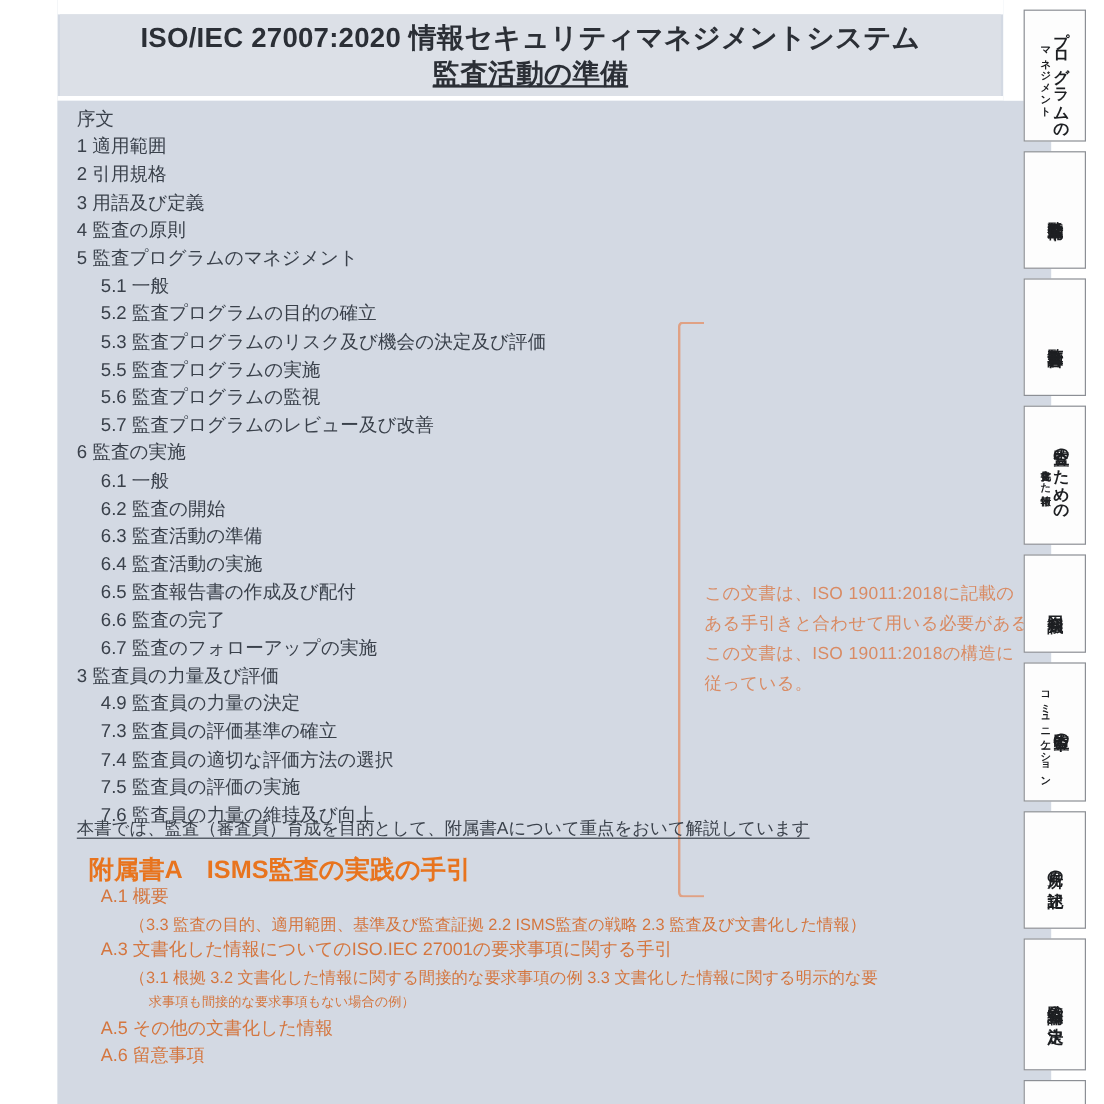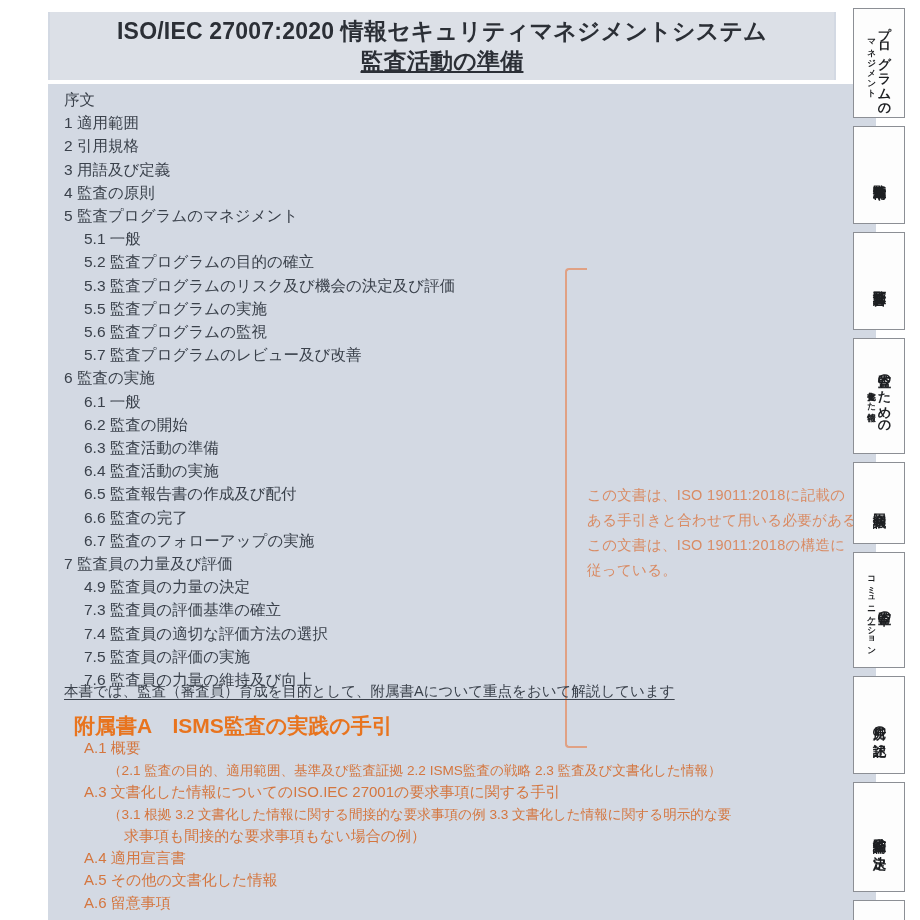--- a/index.html
+++ b/index.html
@@ -164,21 +164,21 @@
     line-height: 22.6px;
     white-space: nowrap;
   }
   .annex-line.sub {
     padding-left: 46px;
     font-size: 13.6px;
     line-height: 21.5px;
   }
   .annex-line.sub2 {
     padding-left: 62px;
-    font-size: 15px;
+    font-size: 11px;
     line-height: 21.5px;
   }
 
   
   #tabs {
     position: absolute;
     left: 849px;
     top: 0px;
     width: 52px;
     height: 920px;
@@ -245,21 +245,21 @@
           <div class="toc-line lvl1">5.6 監査プログラムの監視</div>
           <div class="toc-line lvl1">5.7 監査プログラムのレビュー及び改善</div>
           <div class="toc-line lvl0">6 監査の実施</div>
           <div class="toc-line lvl1">6.1 一般</div>
           <div class="toc-line lvl1">6.2 監査の開始</div>
           <div class="toc-line lvl1">6.3 監査活動の準備</div>
           <div class="toc-line lvl1">6.4 監査活動の実施</div>
           <div class="toc-line lvl1">6.5 監査報告書の作成及び配付</div>
           <div class="toc-line lvl1">6.6 監査の完了</div>
           <div class="toc-line lvl1">6.7 監査のフォローアップの実施</div>
-          <div class="toc-line lvl0">7 監査員の力量及び評価</div>
+          <div class="toc-line lvl0">3 監査員の力量及び評価</div>
           <div class="toc-line lvl1">4.9 監査員の力量の決定</div>
           <div class="toc-line lvl1">7.3 監査員の評価基準の確立</div>
           <div class="toc-line lvl1">7.4 監査員の適切な評価方法の選択</div>
           <div class="toc-line lvl1">7.5 監査員の評価の実施</div>
           <div class="toc-line lvl1">7.6 監査員の力量の維持及び向上</div>
         </div>
 
       <div id="bracket" style="border-top-color: rgb(224, 161, 132); border-bottom-color: rgb(224, 161, 132); border-left-color: rgb(224, 161, 132);"></div>
 
       <div id="callout" style="color: rgb(217, 139, 100);">
@@ -267,25 +267,24 @@
           <div class="cl">ある手引きと合わせて用いる必要がある。</div>
           <div class="cl">この文書は、ISO 19011:2018の構造に</div>
           <div class="cl">従っている。</div>
         </div>
 
       <div id="emphasis">
         <div class="note">本書では、監査（審査員）育成を目的として、附属書Aについて重点をおいて解説しています</div>
         <div id="annex-head" style="color: rgb(232, 116, 30);">附属書A　ISMS監査の実践の手引</div>
         <div id="annex-items">
             <div class="annex-line" style="color: rgb(212, 118, 63);">A.1 概要</div>
-            <div class="annex-line sub" style="color: rgb(212, 118, 63);">（2.1 監査の目的、適用範囲、基準及び監査証拠 2.2 ISMS監査の戦略 2.3 監査及び文書化した情報）</div>
+            <div class="annex-line sub" style="color: rgb(212, 118, 63);">（3.3 監査の目的、適用範囲、基準及び監査証拠 2.2 ISMS監査の戦略 2.3 監査及び文書化した情報）</div>
             <div class="annex-line" style="color: rgb(212, 118, 63);">A.3 文書化した情報についてのISO.IEC 27001の要求事項に関する手引</div>
             <div class="annex-line sub" style="color: rgb(212, 118, 63);">（3.1 根拠 3.2 文書化した情報に関する間接的な要求事項の例 3.3 文書化した情報に関する明示的な要</div>
             <div class="annex-line sub2" style="color: rgb(212, 118, 63);">求事項も間接的な要求事項もない場合の例）</div>
-            <div class="annex-line" style="color: rgb(212, 118, 63);">A.4 適用宣言書</div>
             <div class="annex-line" style="color: rgb(212, 118, 63);">A.5 その他の文書化した情報</div>
             <div class="annex-line" style="color: rgb(212, 118, 63);">A.6 留意事項</div>
           </div>
       </div>
 
     </div>
   </div>
 
   <div id="tabs">
       <div class="tab" style="top: 8px; height: 110px; background: rgb(253, 253, 253); border-color: rgb(140, 143, 149);">

